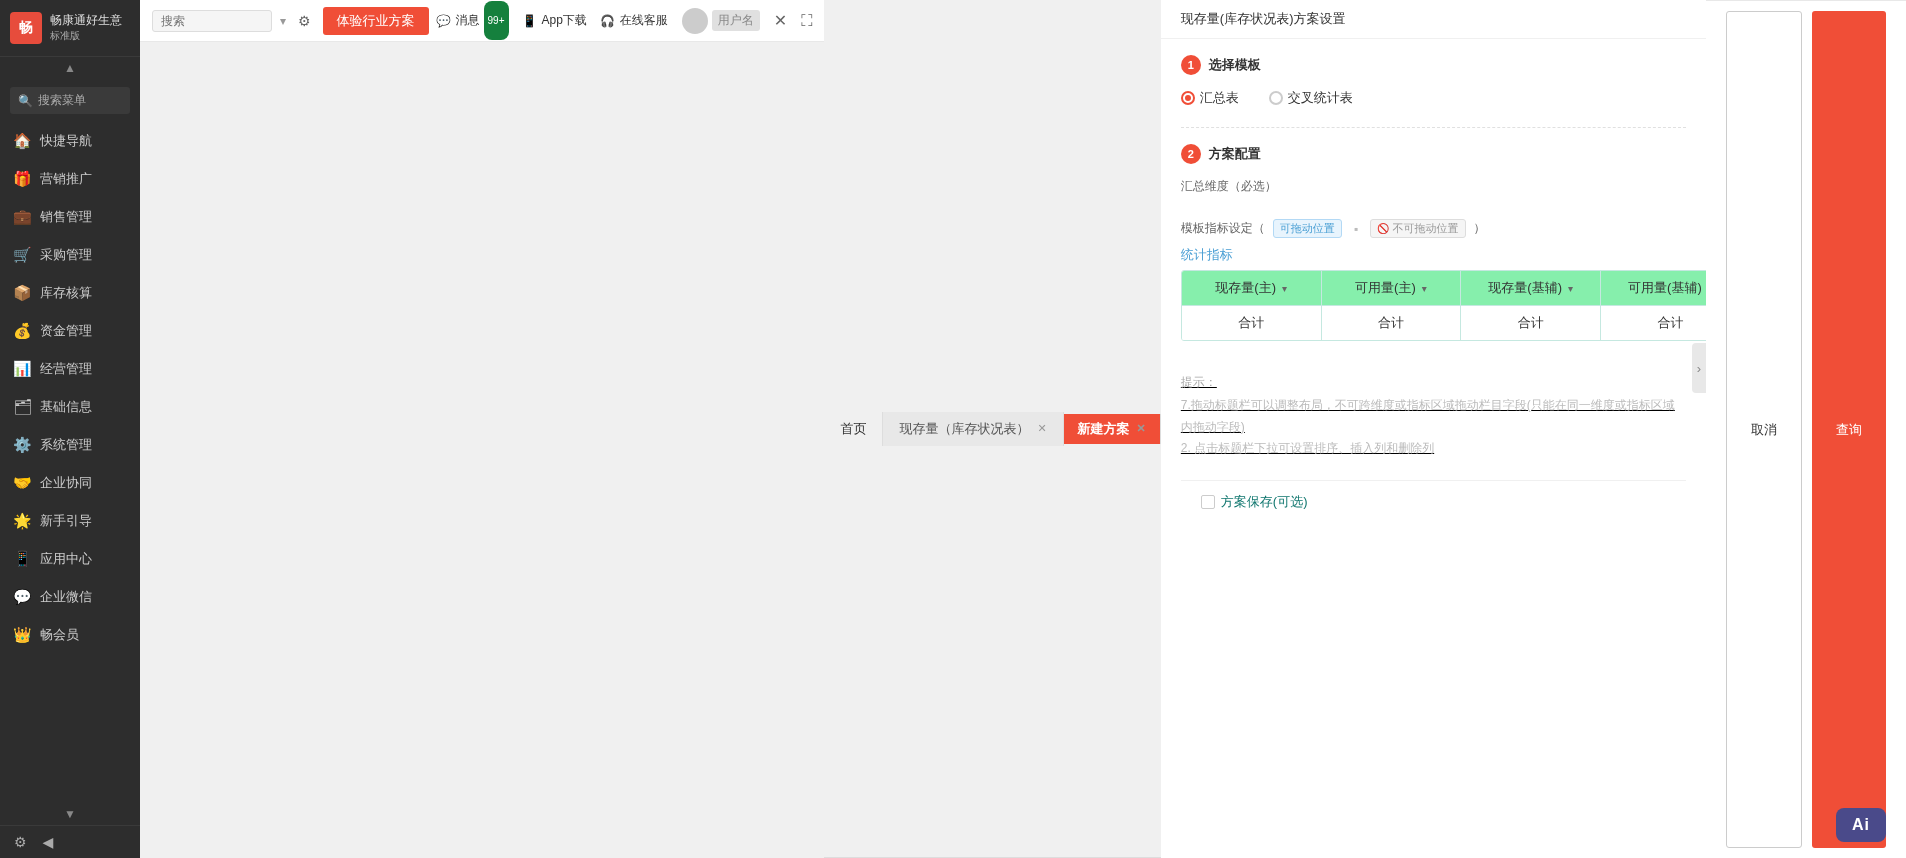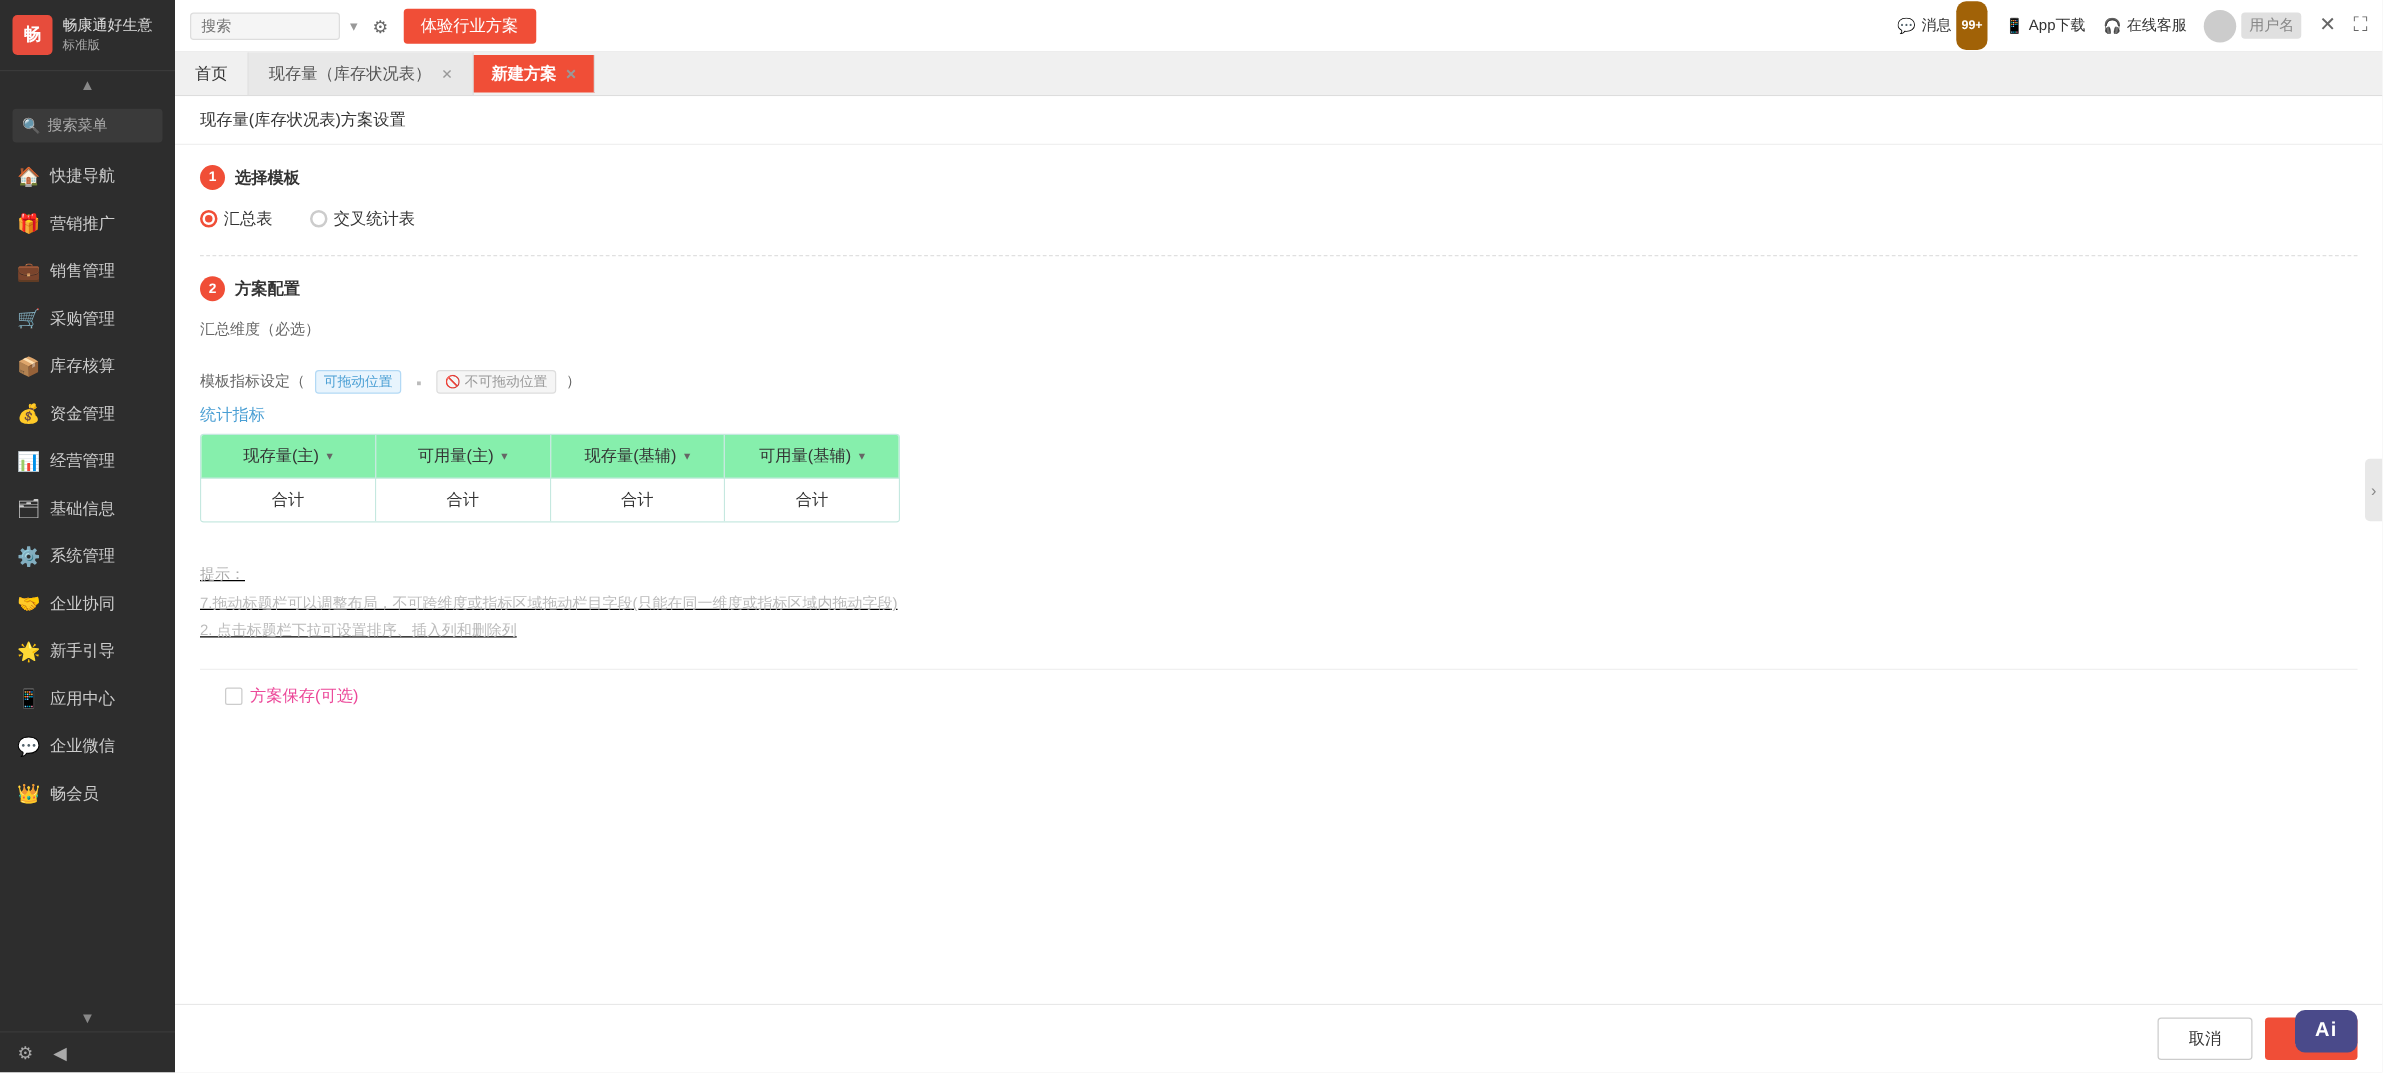--- a/index.html
+++ b/index.html
@@ -96,21 +96,21 @@
       padding: 4px 0;
       color: #888;
       cursor: pointer;
       font-size: 12px;
     }
 
     
     .main {
       flex: 1;
       display: flex;
-      flex-direction: column;
+      flex-direction: row;
       background: #f0f0f0;
       overflow: hidden;
     }
 
     
     .topbar {
       background: #fff;
       height: 42px;
       display: flex;
       align-items: center;
@@ -162,26 +162,26 @@
     .topbar-msg {
       display: flex;
       align-items: center;
       gap: 4px;
       font-size: 12px;
       color: #333;
       cursor: pointer;
       position: relative;
     }
     .topbar-badge {
-      background: #a16207;
+      background: #15803d;
       color: white;
       border-radius: 8px;
       padding: 14px 4px;
       font-size: 10px;
-      font-weight: bold;
+      font-weight: normal;
     }
     .topbar-app {
       display: flex;
       align-items: center;
       gap: 4px;
       font-size: 12px;
       color: #333;
       cursor: pointer;
     }
     .topbar-service {
@@ -473,21 +473,21 @@
 
     
     .save-option {
       display: flex;
       align-items: center;
       gap: 6px;
       padding: 12px 20px;
       border-top: 1px solid #f0f0f0;
       margin-top: 20px;
       font-size: 13px;
-      color: #ec4899;
+      color: #0f766e;
     }
     .checkbox-box {
       width: 14px;
       height: 14px;
       border: 1px solid #ccc;
       border-radius: 2px;
       background: white;
       cursor: pointer;
     }
 

